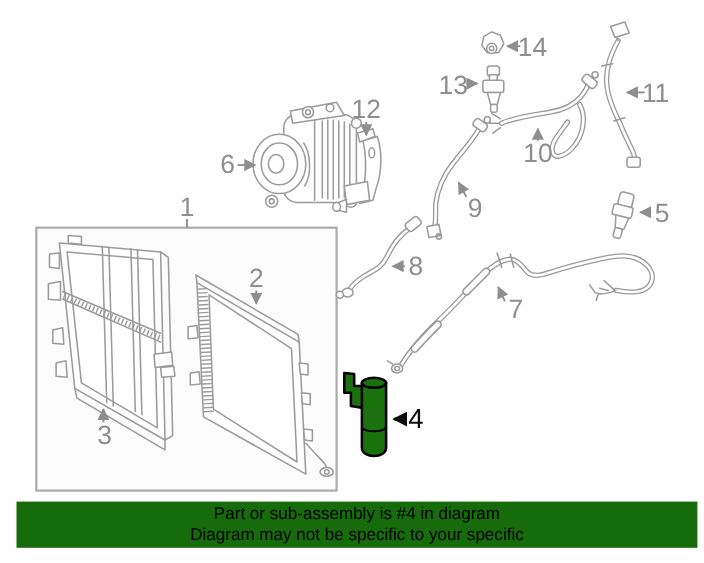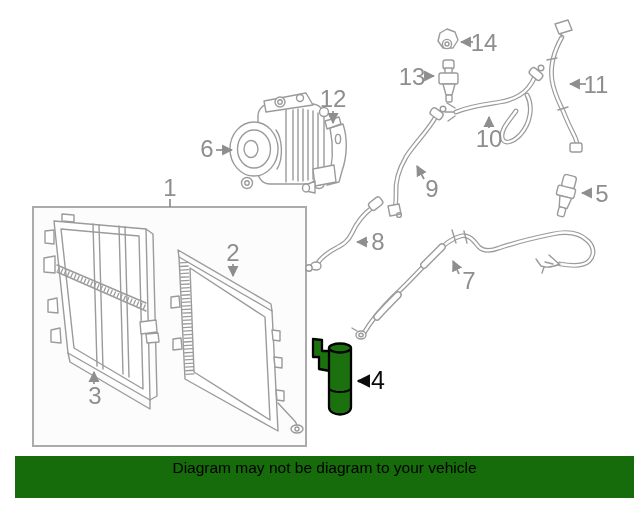--- a/index.html
+++ b/index.html
@@ -234,16 +234,17 @@
     <line class="arr" x1="424" y1="76" x2="434" y2="76"></line>
     <text class="co" x="412" y="85">13</text>
   </g>
   <g>
     <line class="arr" x1="473" y1="42" x2="461" y2="42"></line>
     <text class="co" x="484" y="51">14</text>
   </g>
 </svg>
 
   <div id="banner">
-    <div>Diagram may not be diagram to your vehicle</div>
+    <div>Part or sub-assembly is #4 in diagram</div>
+    <div>Diagram may not be specific to your specific</div>
   </div>
 
 </div>
 
 </body></html>

